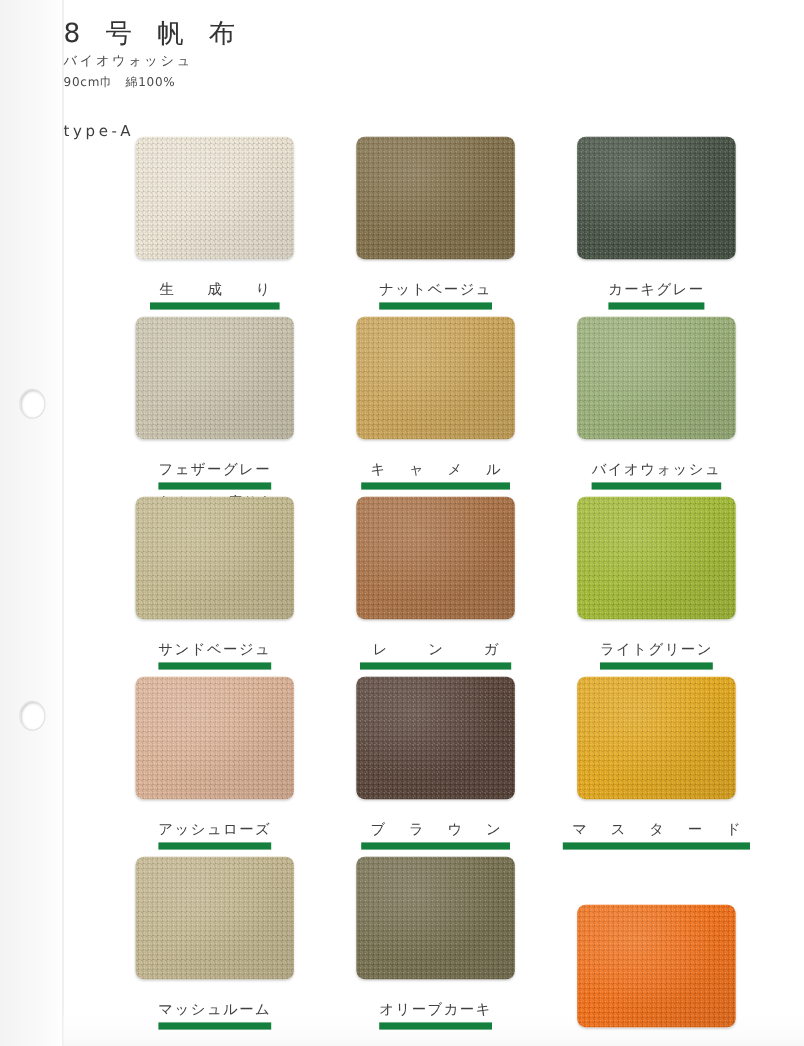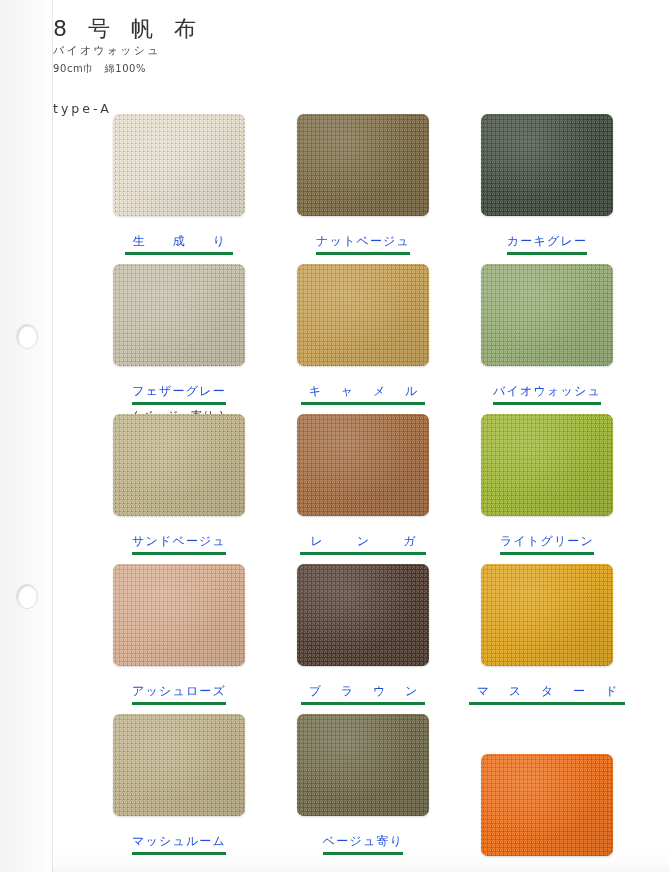--- a/index.html
+++ b/index.html
@@ -143,22 +143,22 @@
   
   .label-box {
     width: 186px;
     text-align: center;
     margin-top: 14px;
   }
   .label-main {
     display: inline-block;
     font-size: 12px;
     letter-spacing: 1.2px;
-    color: #1d4ed8;
-    border-bottom: 3px solid #15803d;
+    color: #404040;
+    border-bottom: 6px solid #15803d;
     padding-bottom: 2px;
     white-space: nowrap;
   }
   .label-main.wide { letter-spacing: 8px; padding-left: 8px; }
   .label-main.xwide { letter-spacing: 11px; padding-left: 11px; }
   .label-sub {
     display: block;
     font-size: 11px;
     letter-spacing: 0.8px;
     color: #2f2f2f;
@@ -303,21 +303,21 @@
         </div>
         <div class="label-box"><span class="label-main">マッシュルーム</span></div>
       </div>
       <div class="cell" style="left: 270px; top: 714px;">
         <div class="swatch-wrap">
           <div class="swatch" style="background: rgb(113, 106, 71);">
             <div class="weave"></div>
             <div class="sheen"></div>
           </div>
         </div>
-        <div class="label-box"><span class="label-main">ベージュ寄り</span></div>
+        <div class="label-box"><span class="label-main">オリーブカーキ</span></div>
       </div>
       <div class="cell" style="left: 454px; top: 714px; margin-top: 40px;">
         <div class="swatch-wrap">
           <div class="swatch" style="background: rgb(248, 106, 11);">
             <div class="weave"></div>
             <div class="sheen"></div>
           </div>
         </div>
         <div class="label-box"><span class="label-main wide">オ レ ン ジ</span></div>
       </div>

